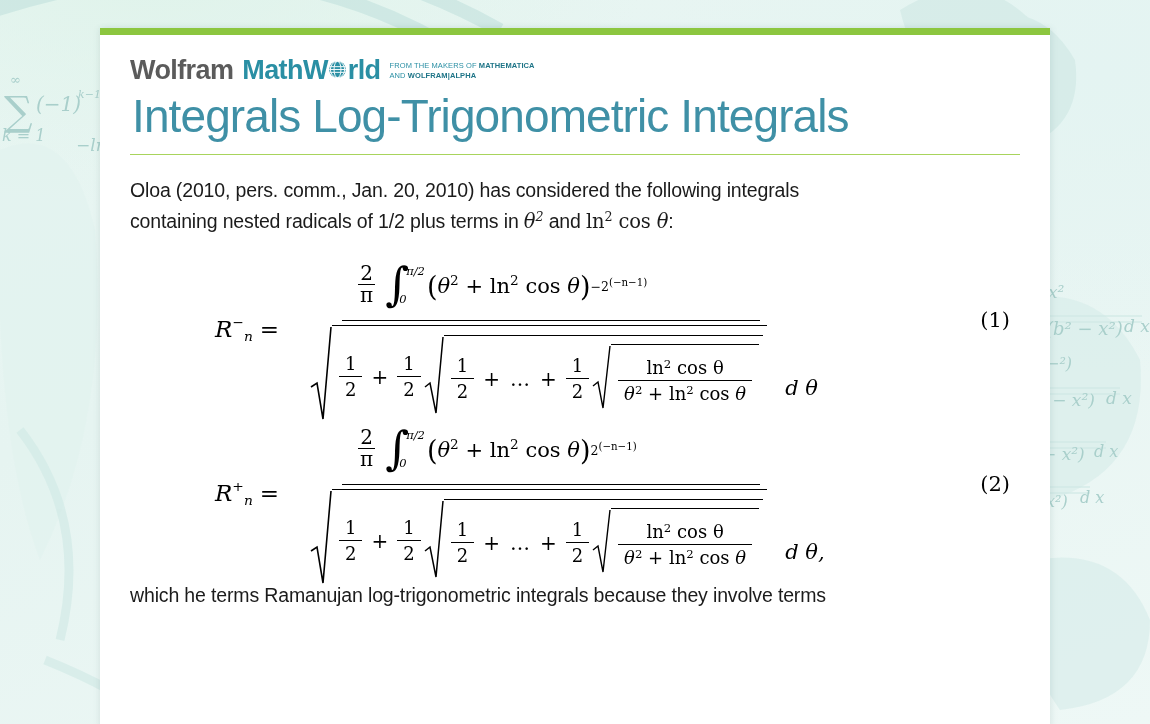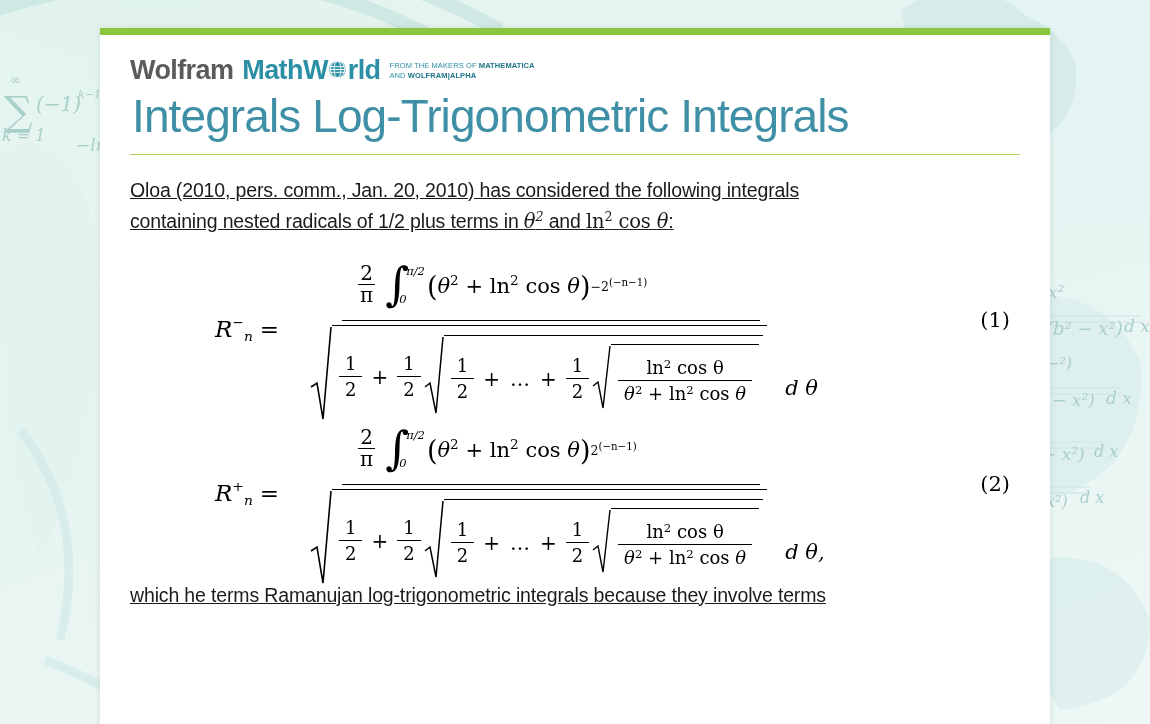--- a/index.html
+++ b/index.html
@@ -66,21 +66,21 @@
   #title {
     font-size: 46px; color: #3f90a6; font-weight: normal;
     letter-spacing: -.9px; line-height: 1.08;
     margin: 8px 0 0 2px;
   }
   #title-rule { border-top: 1.6px solid #a8d45c; margin-top: 12px; }
 
   
   .para {
     font-size: 19.5px; color: #1b1b1b; line-height: 1.62;
-    margin-top: 20px; letter-spacing: -.15px; text-decoration: underline;
+    margin-top: 20px; letter-spacing: -.15px;
   }
   .para.bottom { margin-top: 14px; }
   .mi { font-family: "DejaVu Serif", serif; font-style: italic; }
   .mr { font-family: "DejaVu Serif", serif; font-style: normal; }
   sup.s { font-size: .65em; vertical-align: .55em; }
 
   
   .eq-block {
     position: relative;
     font-family: "DejaVu Serif", serif;

